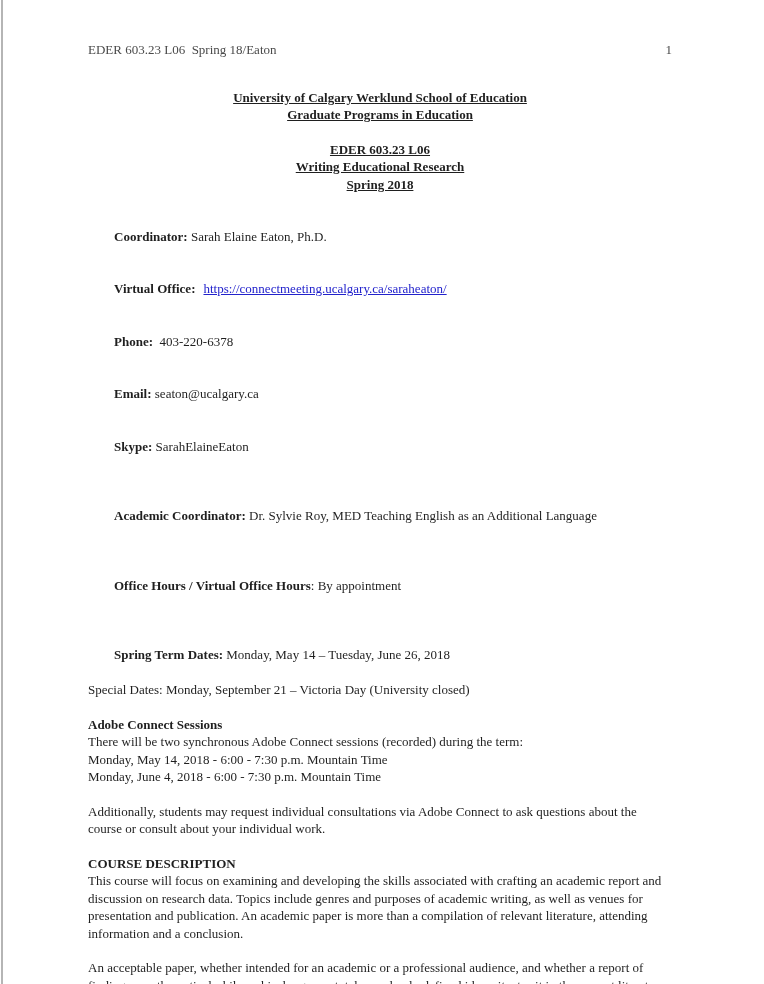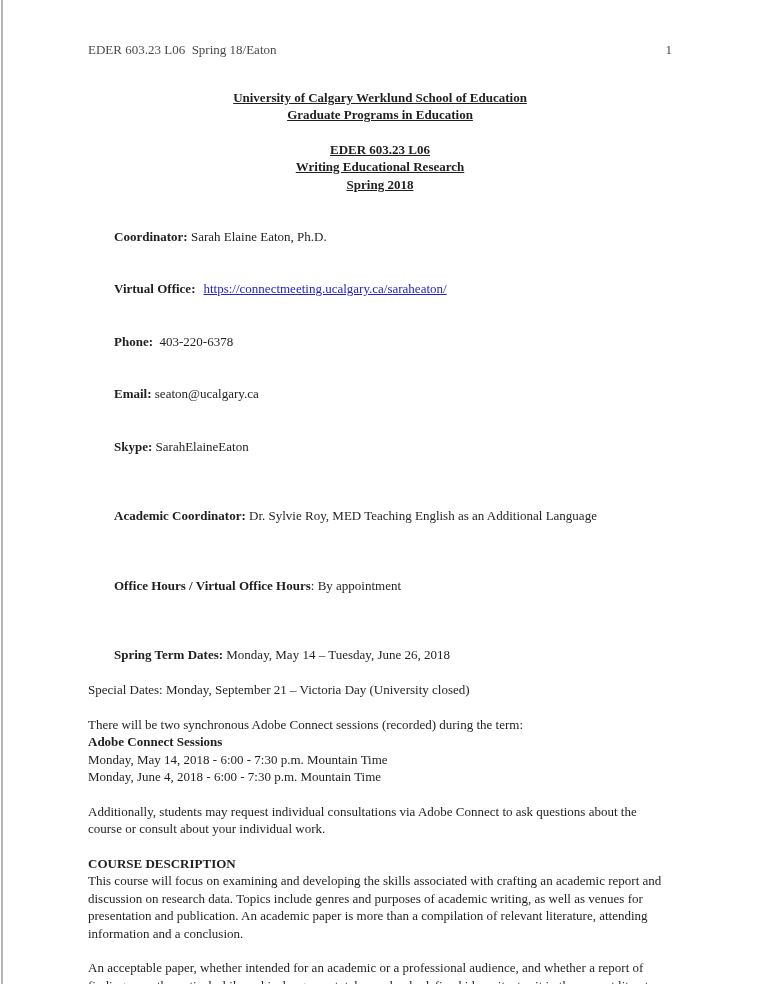--- a/index.html
+++ b/index.html
@@ -106,22 +106,22 @@
     </div>
 
     <div class="block">
       <div class="line">
         <span class="bold">Spring Term Dates:</span><span> Monday, May 14 – Tuesday, June 26, 2018</span>
       </div>
       <div class="line">Special Dates: Monday, September 21 – Victoria Day (University closed)</div>
     </div>
 
     <div class="block">
+      <div class="line bold">Adobe Connect Sessions</div>
       <div class="line">There will be two synchronous Adobe Connect sessions (recorded) during the term:</div>
-      <div class="line bold">Adobe Connect Sessions</div>
       <div class="line">Monday, May 14, 2018 - 6:00 - 7:30 p.m. Mountain Time</div>
       <div class="line">Monday, June 4, 2018 - 6:00 - 7:30 p.m. Mountain Time</div>
     </div>
 
     <div class="block para">Additionally, students may request individual consultations via Adobe Connect to ask questions about the course or consult about your individual work.</div>
 
     <div class="block">
       <div class="line bold">COURSE DESCRIPTION</div>
       <div class="para">This course will focus on examining and developing the skills associated with crafting an academic report and discussion on research data. Topics include genres and purposes of academic writing, as well as venues for presentation and publication. An academic paper is more than a compilation of relevant literature, attending information and a conclusion.</div>
     </div>

